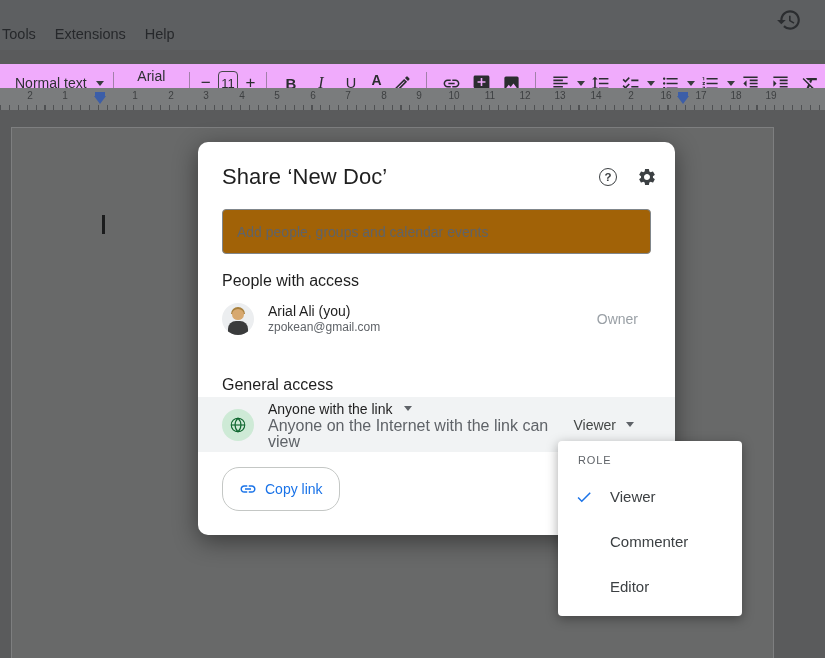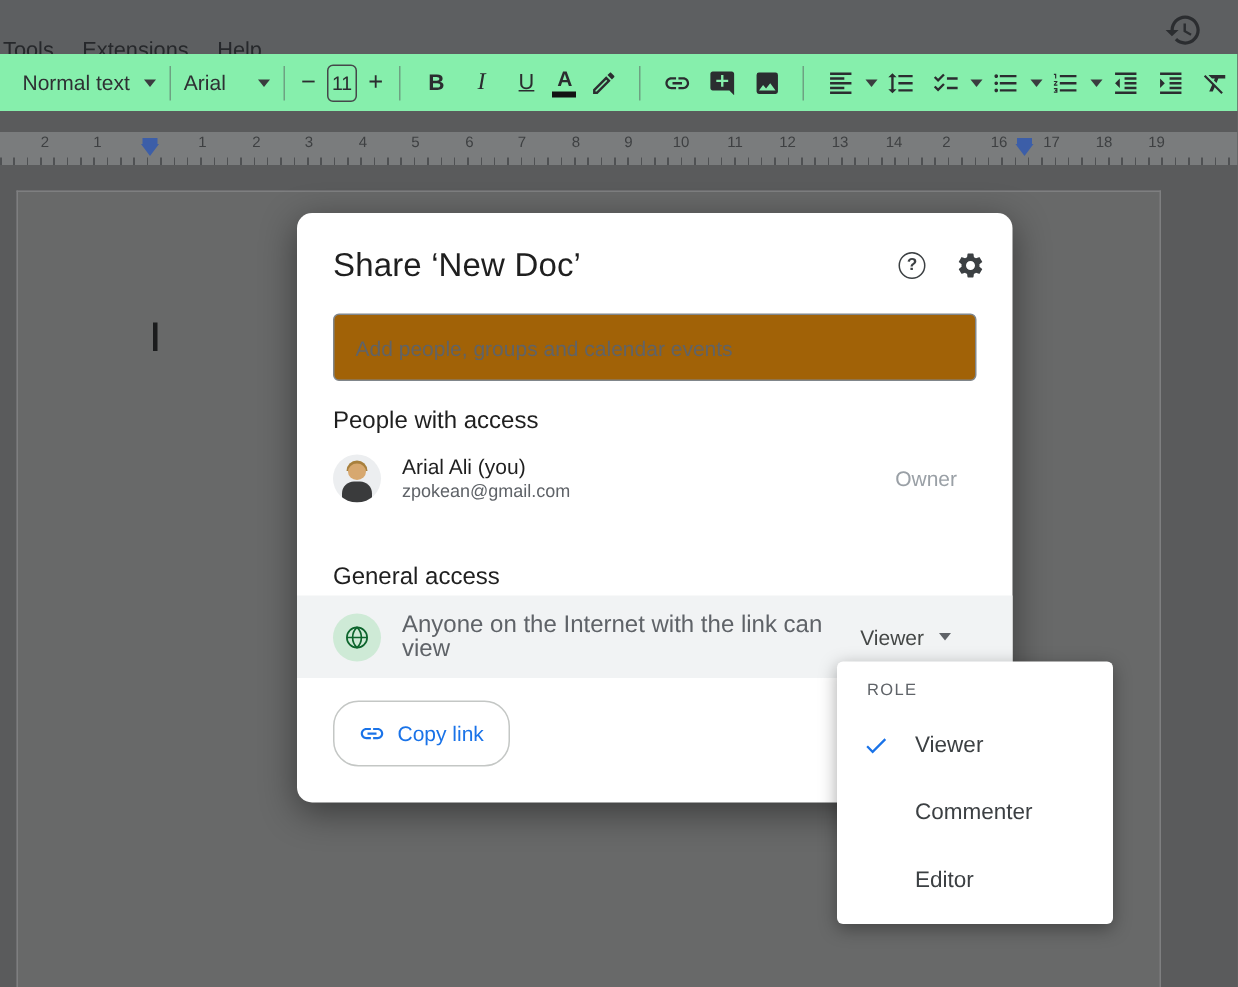--- a/index.html
+++ b/index.html
@@ -18,22 +18,22 @@
   }
   .menu-items {
     position:absolute; left:2px; top:26px; display:flex; gap:19px;
     font-size:14.5px; color:#26282b;
   }
   .menu-item { cursor:default; }
   .history-btn { position:absolute; left:776px; top:7px; width:26px; height:26px; }
   .history-btn svg { width:26px; height:26px; fill:#2b2d30; }
 
   .toolbar {
-    position:absolute; left:0; top:36px; width:825px; height:38px;
-    background:#86efac; display:flex; align-items:center;
+    position:absolute; left:0; top:64px; width:825px; height:38px;
+    background:#f0abfc; display:flex; align-items:center;
     padding-left:15px; color:#2b2d30; white-space:nowrap;
   }
   .tb-sep { width:1px; height:23px; background:#54565880; margin:0 9px; flex:0 0 auto; }
   .tb-text { font-size:14px; color:#2e3033; display:flex; align-items:center; gap:9px; }
   .caret { width:0; height:0; border-left:4px solid transparent; border-right:4px solid transparent; border-top:5px solid #3a3c3f; display:inline-block; }
   .tb-btn { display:flex; align-items:center; justify-content:center; width:26px; height:26px; flex:0 0 auto; margin:0 2px; }
   .tb-btn svg { width:19px; height:19px; fill:#2b2d30; }
   .glyph-b { font-weight:bold; font-size:15px; }
   .glyph-i { font-style:italic; font-family:"Liberation Serif", serif; font-size:16px; }
   .glyph-u { font-size:14.5px; text-decoration:underline; }
@@ -169,21 +169,21 @@
       </svg>
   </div>
 </div>
 
 <div class="toolbar">
   <div class="tb-text">
     <span>Normal text</span>
     <span class="caret"></span>
   </div>
   <div class="tb-sep"></div>
-  <div class="tb-text" style="width:88px;justify-content:space-between;">
+  <div class="tb-text" style="width:88px;justify-content:space-between;flex-direction:column;">
     <span>Arial</span>
     <span class="caret"></span>
   </div>
   <div class="tb-sep"></div>
   <span class="pm">−</span>
   <span class="fontsize-box">11</span>
   <span class="pm">+</span>
   <div class="tb-sep"></div>
   <span class="tb-btn glyph-b">B</span>
   <span class="tb-btn glyph-i">I</span>
@@ -343,20 +343,24 @@
 
   <div class="general-row">
     <div class="globe-circle">
       <svg viewBox="0 0 24 24">
         <circle cx="12" cy="12" r="9"></circle>
         <path d="M3 12h18"></path>
         <path d="M12 3c2.6 2.4 3.9 5.4 3.9 9s-1.3 6.6-3.9 9c-2.6-2.4-3.9-5.4-3.9-9S9.4 5.4 12 3z"></path>
       </svg>
     </div>
     <div class="ga-meta">
+      <div class="ga-scope">
+        <span>Anyone with the link</span>
+        <span class="dlg-caret"></span>
+      </div>
       <div class="ga-desc">Anyone on the Internet with the link can view</div>
     </div>
     <div class="ga-role">
       <span>Viewer</span>
       <span class="dlg-caret"></span>
     </div>
   </div>
 
   <button class="copy-link-btn">
     <svg viewBox="0 0 24 24">

